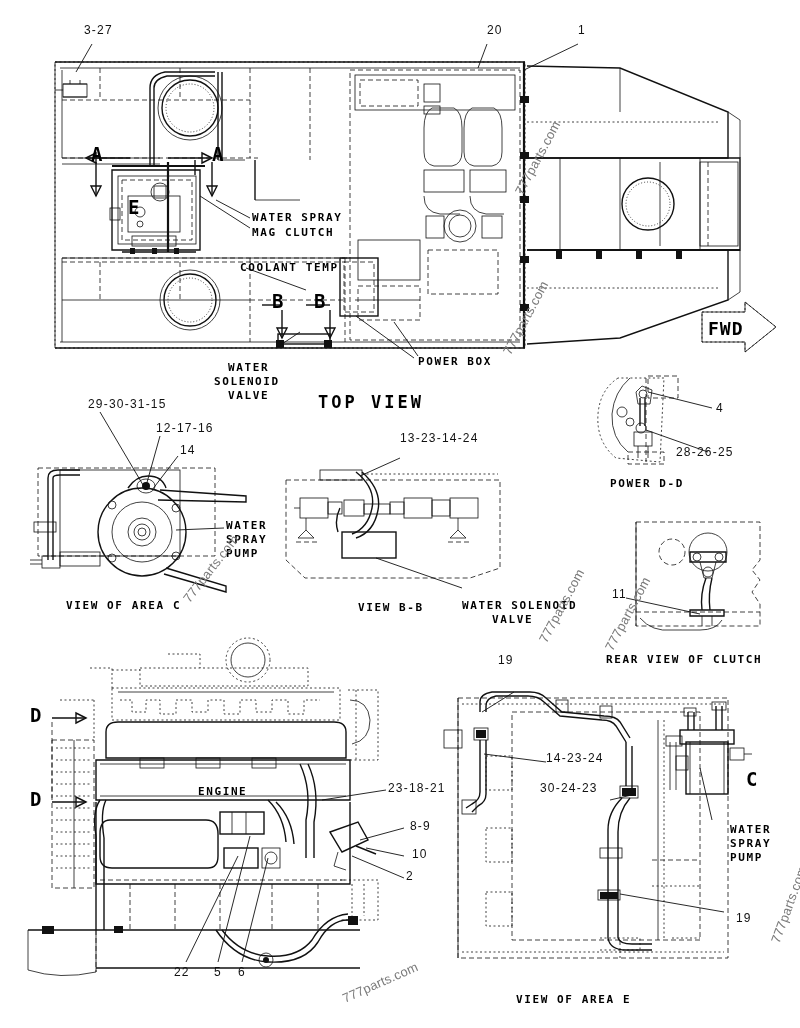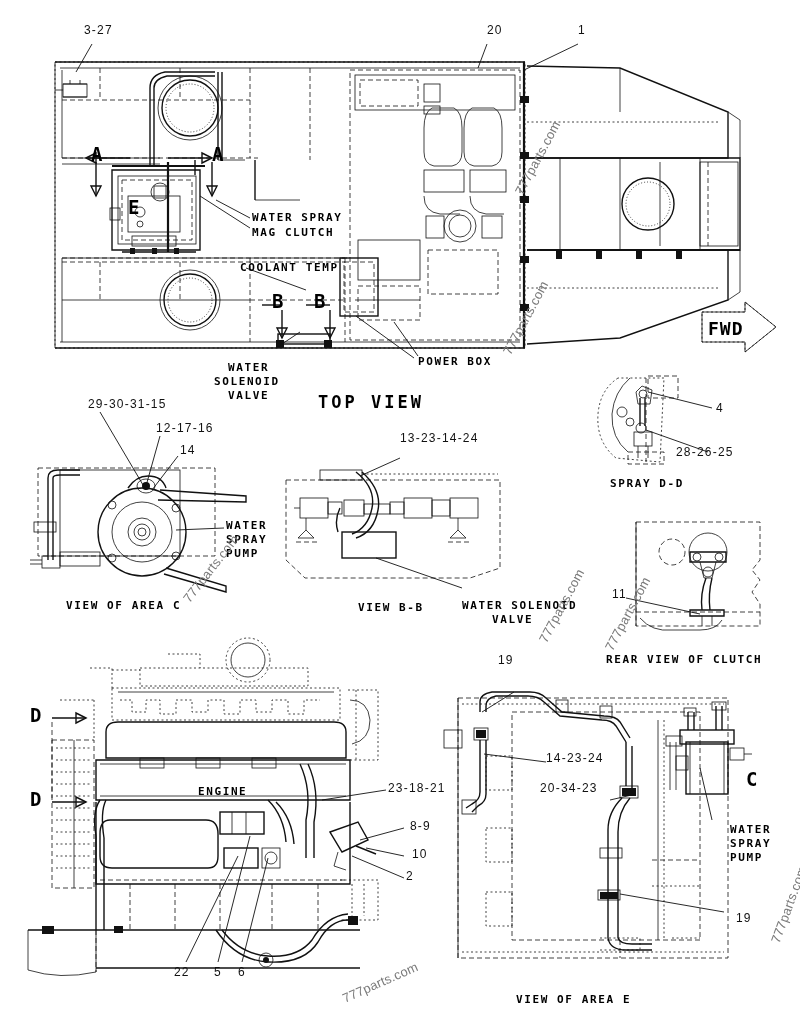--- a/index.html
+++ b/index.html
@@ -522,40 +522,40 @@
   <div class="lbl cap" style="left:226px; top:548px;">PUMP</div>
   <div class="lbl cap" style="left:66px; top:600px;">VIEW OF AREA C</div>
 
   <div class="lbl num" style="left:400px; top:432px;">13-23-14-24</div>
   <div class="lbl cap" style="left:358px; top:602px;">VIEW B-B</div>
   <div class="lbl cap" style="left:462px; top:600px;">WATER SOLENOID</div>
   <div class="lbl cap" style="left:492px; top:614px;">VALVE</div>
 
   <div class="lbl num" style="left:716px; top:402px;">4</div>
   <div class="lbl num" style="left:676px; top:446px;">28-26-25</div>
-  <div class="lbl cap" style="left:610px; top:478px;">SPRAY D-D</div>
+  <div class="lbl cap" style="left:610px; top:478px;">POWER D-D</div>
 
   <div class="lbl num" style="left:612px; top:588px;">11</div>
   <div class="lbl cap" style="left:606px; top:654px;">REAR VIEW OF CLUTCH</div>
 
   <div class="lbl secmark" style="left:30px; top:706px;">D</div>
   <div class="lbl secmark" style="left:30px; top:790px;">D</div>
   <div class="lbl cap" style="left:198px; top:786px;">ENGINE</div>
   <div class="lbl num" style="left:388px; top:782px;">23-18-21</div>
   <div class="lbl num" style="left:410px; top:820px;">8-9</div>
   <div class="lbl num" style="left:412px; top:848px;">10</div>
   <div class="lbl num" style="left:406px; top:870px;">2</div>
   <div class="lbl num" style="left:174px; top:966px;">22</div>
   <div class="lbl num" style="left:214px; top:966px;">5</div>
   <div class="lbl num" style="left:238px; top:966px;">6</div>
   <div class="lbl cap" style="left:186px; top:1032px;">VIEW A-A</div>
 
   <div class="lbl num" style="left:498px; top:654px;">19</div>
   <div class="lbl num" style="left:546px; top:752px;">14-23-24</div>
-  <div class="lbl num" style="left:540px; top:782px;">20-34-23</div>
+  <div class="lbl num" style="left:540px; top:782px;">30-24-23</div>
   <div class="lbl secmark" style="left:746px; top:770px;">C</div>
   <div class="lbl cap" style="left:730px; top:824px;">WATER</div>
   <div class="lbl cap" style="left:730px; top:838px;">SPRAY</div>
   <div class="lbl cap" style="left:730px; top:852px;">PUMP</div>
   <div class="lbl num" style="left:736px; top:912px;">19</div>
   <div class="lbl cap" style="left:516px; top:994px;">VIEW OF AREA E</div>
 
   <div class="wm" style="left:512px; top:190px; transform:rotate(-62deg); transform-origin:left top;">777parts.com</div>
   <div class="wm" style="left:500px; top:350px; transform:rotate(-62deg); transform-origin:left top;">777parts.com</div>
   <div class="wm" style="left:180px; top:596px; transform:rotate(-52deg); transform-origin:left top;">777parts.com</div>

